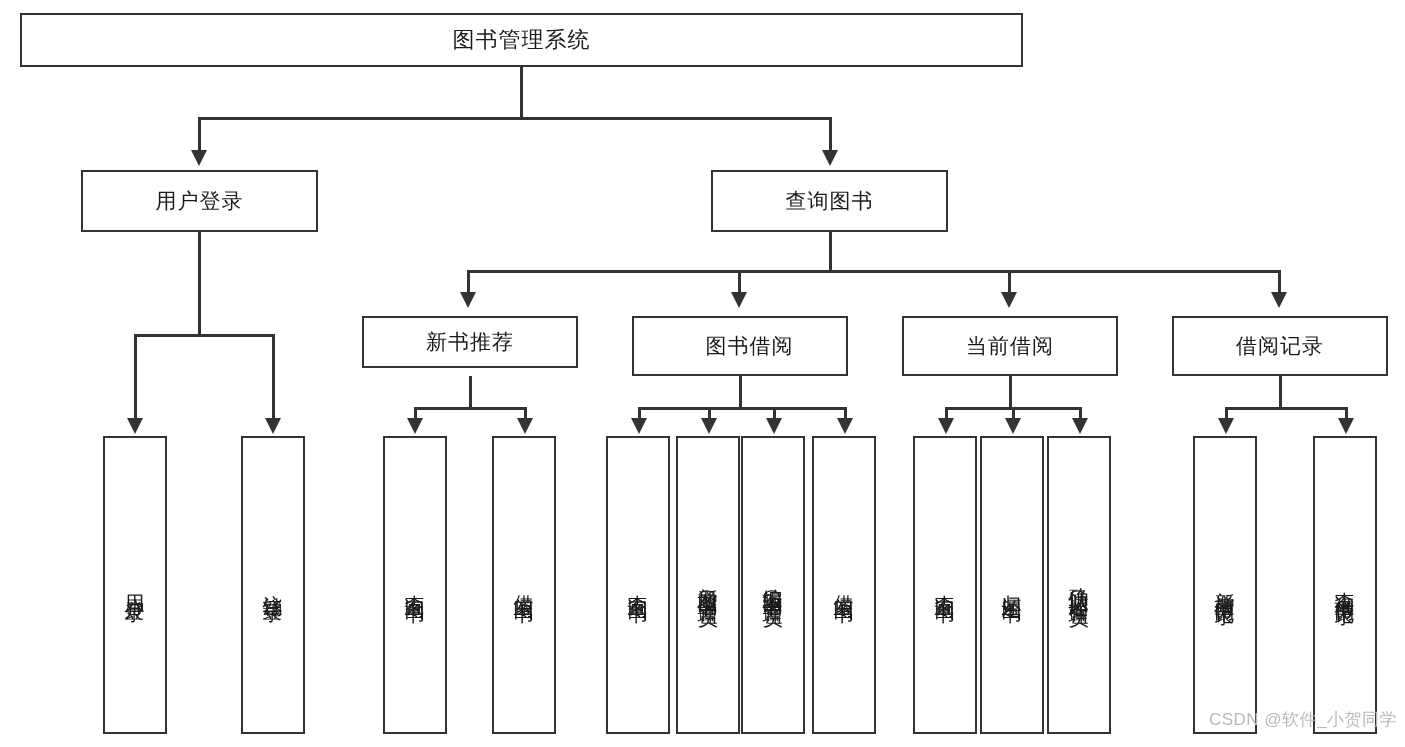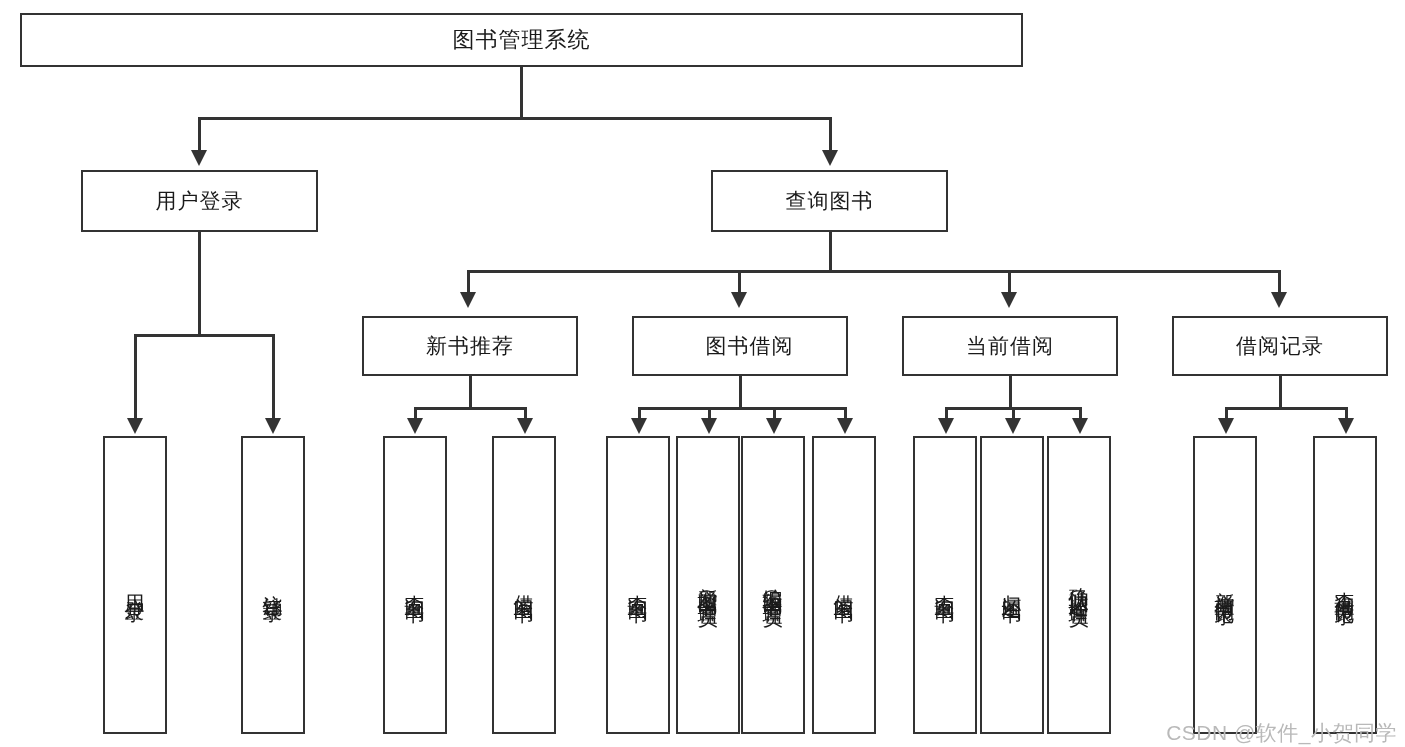--- a/index.html
+++ b/index.html
@@ -46,22 +46,22 @@
   .arrow{
     position:absolute;
     width:0;height:0;
     border-left:8px solid transparent;
     border-right:8px solid transparent;
     border-top:16px solid #333333;
   }
 
   .watermark{
     position:absolute;
-    right:8px;bottom:0;
-    font-size:21px;
+    right:8px;bottom:16px;
+    font-size:17px;
     color:#b9b9b9;
     white-space:nowrap;
     letter-spacing:0.5px;
   }
 </style>
 </head>
 <body>
 
 <div id="canvas">
 
@@ -94,21 +94,21 @@
   <div class="ln h" style="left:467px;top:270px;width:813px;"></div>
   <div class="ln v" style="left:467px;top:270px;height:24px;"></div>
   <div class="arrow" style="left:460px;top:292px;"></div>
   <div class="ln v" style="left:738px;top:270px;height:24px;"></div>
   <div class="arrow" style="left:731px;top:292px;"></div>
   <div class="ln v" style="left:1008px;top:270px;height:24px;"></div>
   <div class="arrow" style="left:1001px;top:292px;"></div>
   <div class="ln v" style="left:1278px;top:270px;height:24px;"></div>
   <div class="arrow" style="left:1271px;top:292px;"></div>
 
-  <div class="node h" style="left:362px;top:316px;width:216px;height:60px;">
+  <div class="node h" style="left:362px;top:316px;width:216px;height:52px;">
     <span>新书推荐</span>
   </div>
   <div class="node h" style="left:632px;top:316px;width:216px;height:60px;padding-left:19px;">
     <span>图书借阅</span>
   </div>
   <div class="node h" style="left:902px;top:316px;width:216px;height:60px;">
     <span>当前借阅</span>
   </div>
   <div class="node h" style="left:1172px;top:316px;width:216px;height:60px;">
     <span>借阅记录</span>

